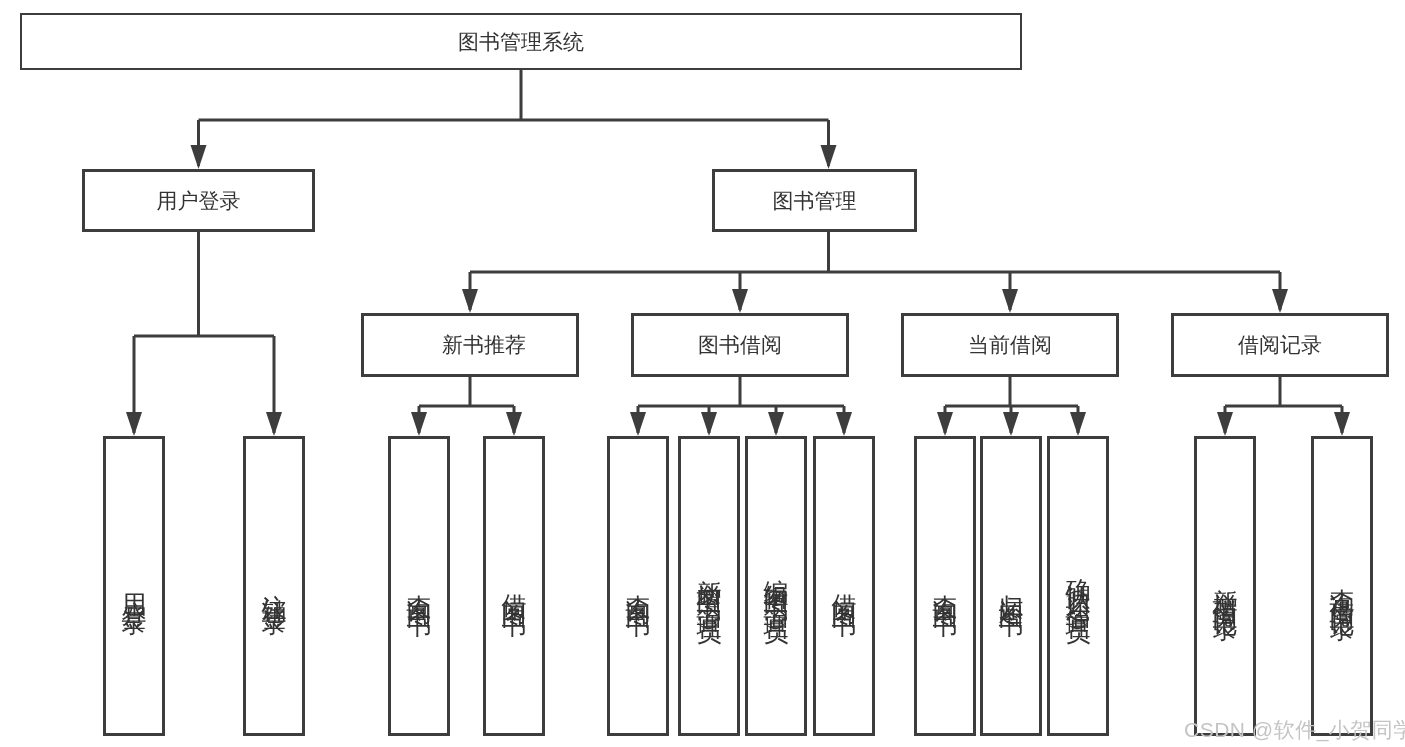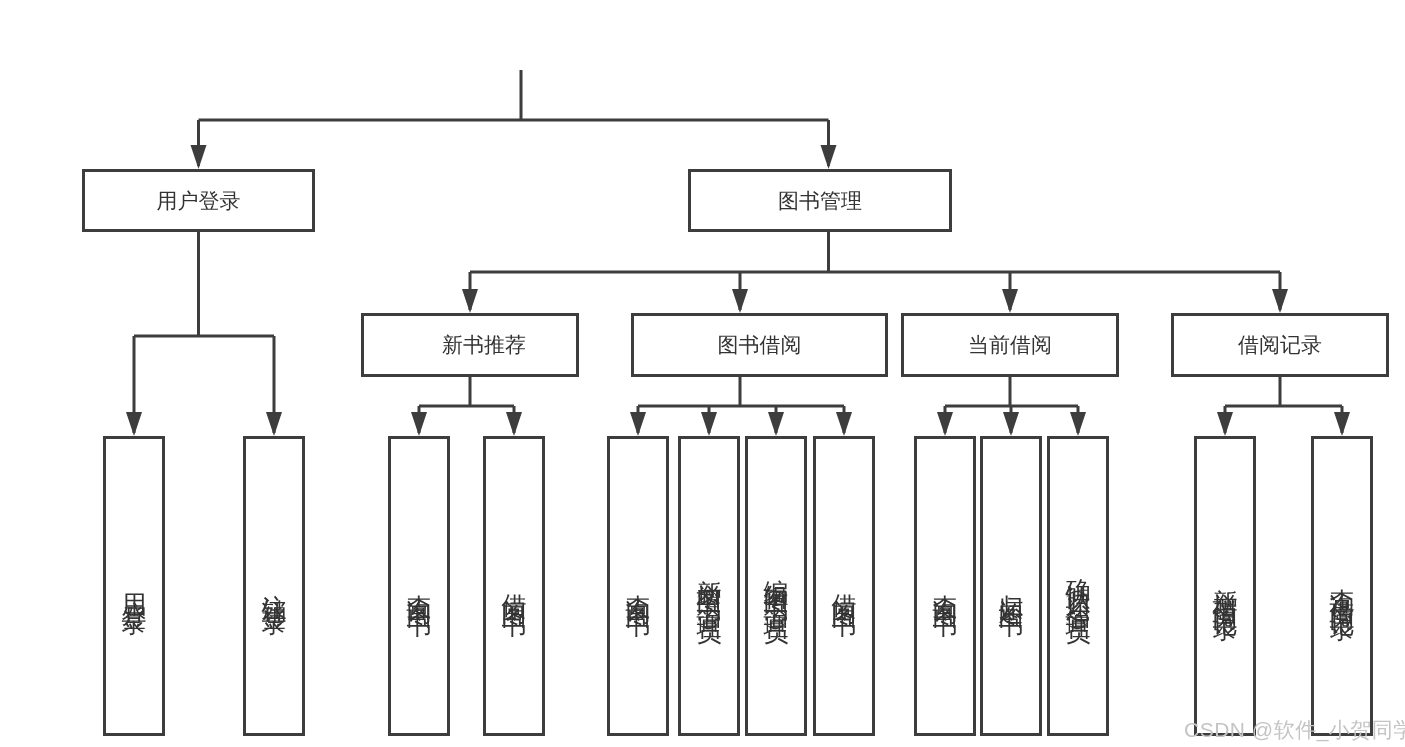--- a/index.html
+++ b/index.html
@@ -63,26 +63,27 @@
       <polygon points="768,412 784,412 776,436"></polygon>
       <polygon points="836,412 852,412 844,436"></polygon>
       <polygon points="937,412 953,412 945,436"></polygon>
       <polygon points="1003,412 1019,412 1011,436"></polygon>
       <polygon points="1070,412 1086,412 1078,436"></polygon>
       <polygon points="1217,412 1233,412 1225,436"></polygon>
       <polygon points="1334,412 1350,412 1342,436"></polygon>
     </g>
   </svg>
 
+  <div class="node hnode root" style="left:20px;top:13px;width:1002px;height:57px;">图书管理系统</div>
 
   <div class="node hnode" style="left:82px;top:169px;width:233px;height:63px;">用户登录</div>
-  <div class="node hnode" style="left:688px;top:169px;width:264px;height:63px;">图书管理</div>
+  <div class="node hnode" style="left:712px;top:169px;width:205px;height:63px;">图书管理</div>
 
   <div class="node hnode" style="left:361px;top:313px;width:218px;height:64px;padding-left:28px;">新书推荐</div>
-  <div class="node hnode" style="left:631px;top:313px;width:257px;height:64px;">图书借阅</div>
+  <div class="node hnode" style="left:631px;top:313px;width:218px;height:64px;">图书借阅</div>
   <div class="node hnode" style="left:901px;top:313px;width:218px;height:64px;">当前借阅</div>
   <div class="node hnode" style="left:1171px;top:313px;width:218px;height:64px;">借阅记录</div>
 
   <div class="node leaf" style="left:103px;top:436px;width:62px;height:300px;">用户登录</div>
   <div class="node leaf" style="left:243px;top:436px;width:62px;height:300px;">注销登录</div>
 
   <div class="node leaf" style="left:388px;top:436px;width:62px;height:300px;">查询图书</div>
   <div class="node leaf" style="left:483px;top:436px;width:62px;height:300px;">借阅图书</div>
 
   <div class="node leaf" style="left:607px;top:436px;width:62px;height:300px;">查询图书</div>

